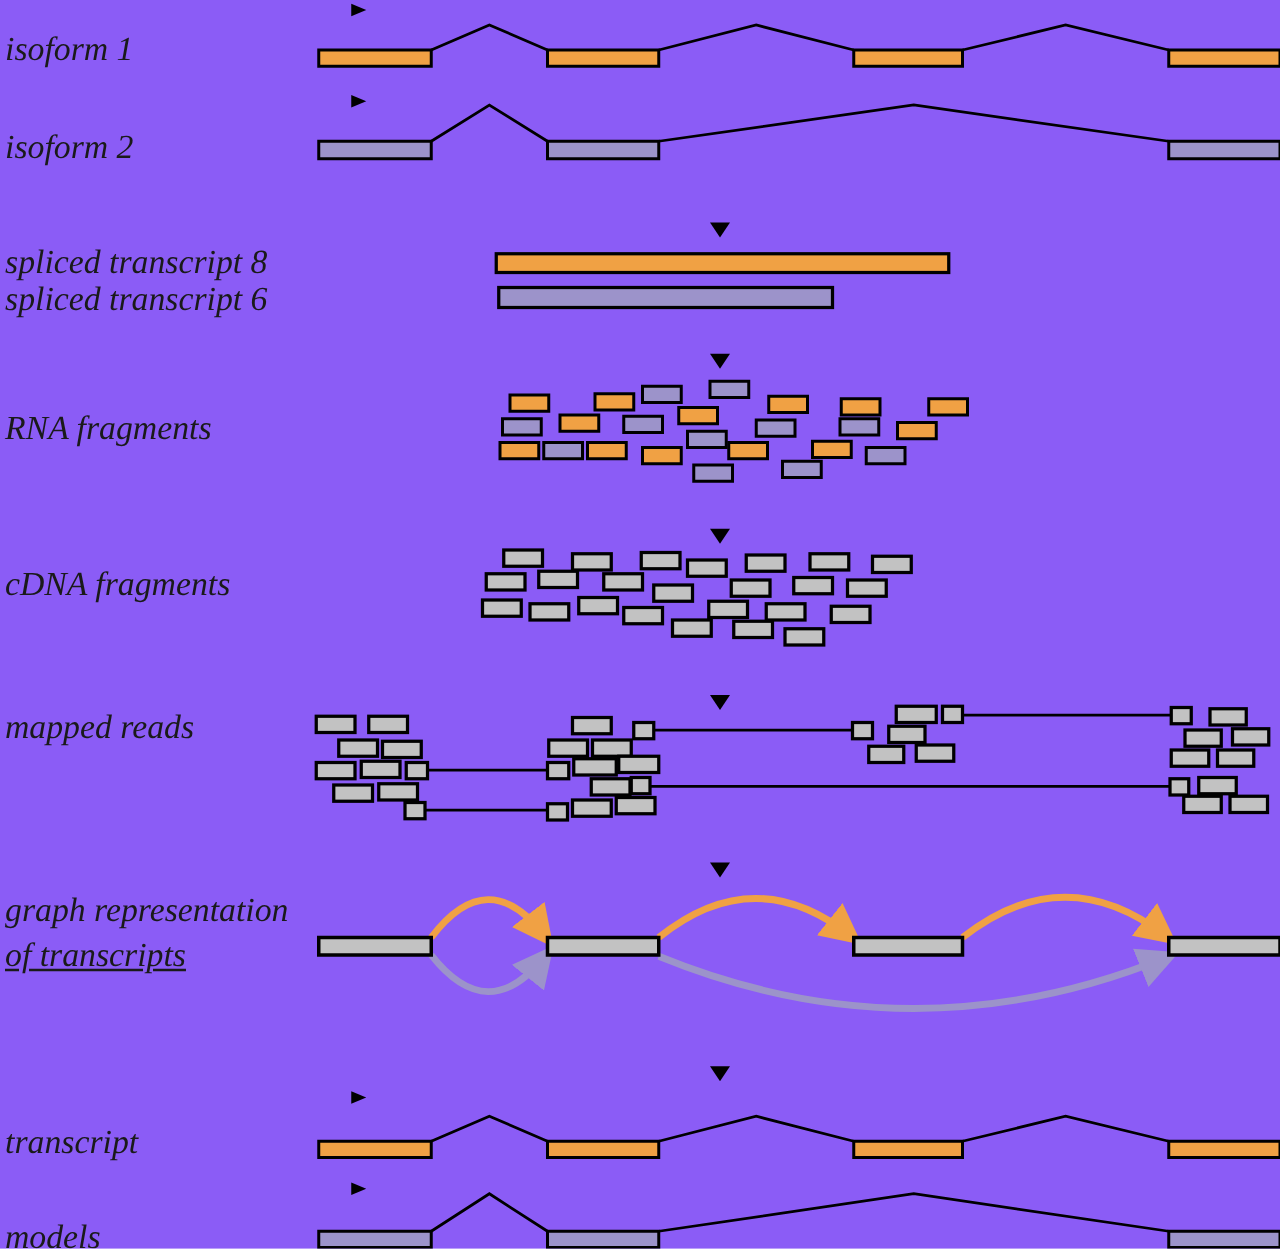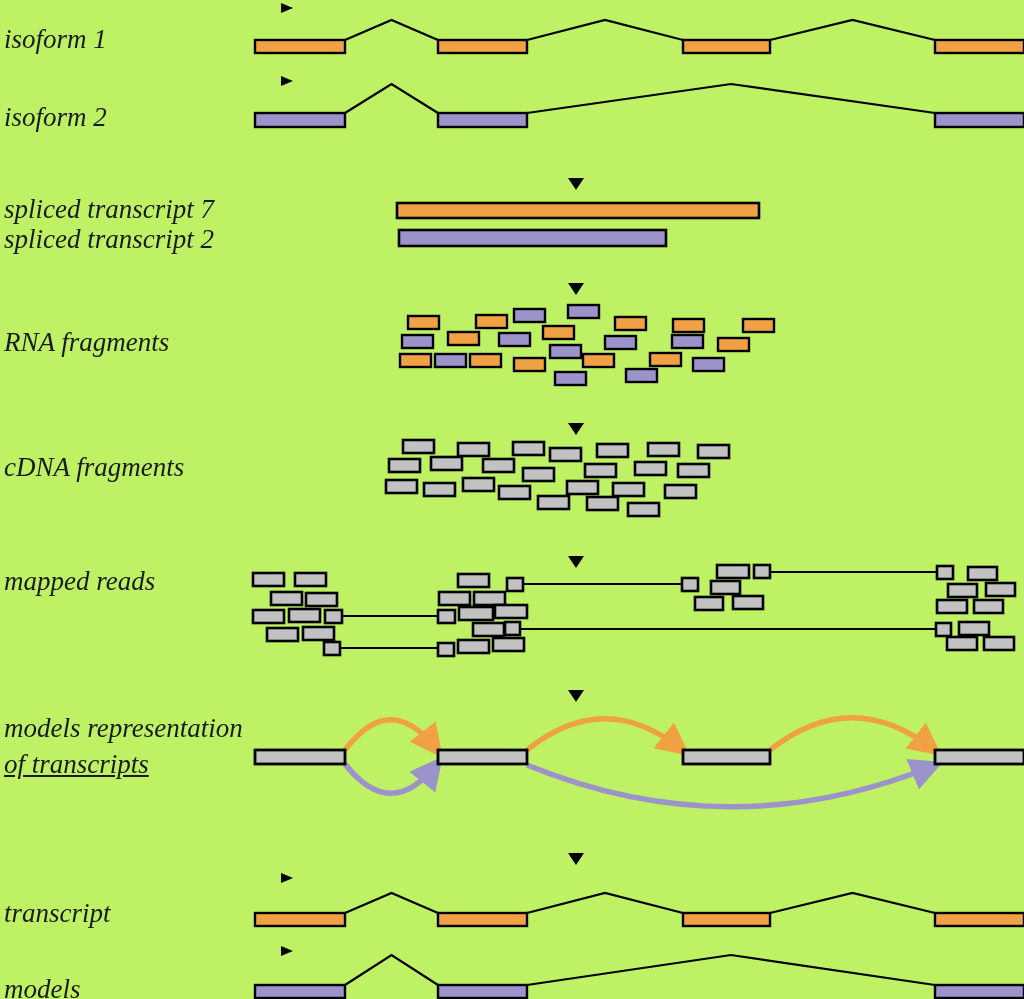--- a/index.html
+++ b/index.html
@@ -1,16 +1,16 @@
 <!DOCTYPE html>
 <html><head>
 <meta charset="utf-8">
 <style>
   html,body{margin:0;padding:0;background:#ffffff;}
-  .stage{position:relative;width:1024px;height:999px;background:#bef264;overflow:hidden;
+  .stage{position:relative;width:1024px;height:999px;background:#8b5cf6;overflow:hidden;
          font-family:"Liberation Serif",serif;}
   .lbl{position:absolute;font-style:italic;font-size:27px;line-height:31px;color:#1a1a1a;
        white-space:nowrap;left:4px;}
   .l-iso1{top:24px;}
   .l-iso2{top:102px;}
   .l-spliced1{top:194px;}
   .l-spliced2{top:224px;}
   .l-rna{top:327px;text-align:right;}
   .l-cdna{top:452px;}
   .l-mapped{top:566px;}
@@ -166,22 +166,22 @@
       <path d="M345,764 Q390.5,822 436,765" fill="none" stroke="#9C93CA" stroke-width="5.5" marker-end="url(#ah-p)"></path>
       <path d="M527,765 Q730,848 933,766" fill="none" stroke="#9C93CA" stroke-width="5.5" marker-end="url(#ah-p)"></path>
       <rect x="255" y="750" width="90" height="14" fill="#C2C2C2" stroke="#000000" stroke-width="2.8"></rect>
       <rect x="438" y="750" width="89" height="14" fill="#C2C2C2" stroke="#000000" stroke-width="2.8"></rect>
       <rect x="683" y="750" width="87" height="14" fill="#C2C2C2" stroke="#000000" stroke-width="2.8"></rect>
       <rect x="935" y="750" width="89" height="14" fill="#C2C2C2" stroke="#000000" stroke-width="2.8"></rect>
     </svg>
 
   <div class="lbl l-iso1">isoform 1</div>
   <div class="lbl l-iso2">isoform 2</div>
-  <div class="lbl l-spliced1">spliced transcript 7</div>
-  <div class="lbl l-spliced2">spliced transcript 2</div>
+  <div class="lbl l-spliced1">spliced transcript 8</div>
+  <div class="lbl l-spliced2">spliced transcript 6</div>
   <div class="lbl l-rna">RNA fragments</div>
   <div class="lbl l-cdna">cDNA fragments</div>
   <div class="lbl l-mapped">mapped reads</div>
-  <div class="lbl l-graph1">models representation</div>
+  <div class="lbl l-graph1">graph representation</div>
   <div class="lbl l-graph2">of transcripts</div>
   <div class="lbl l-models1">transcript</div>
   <div class="lbl l-models2">models</div>
 </div>
 
 </body></html>

